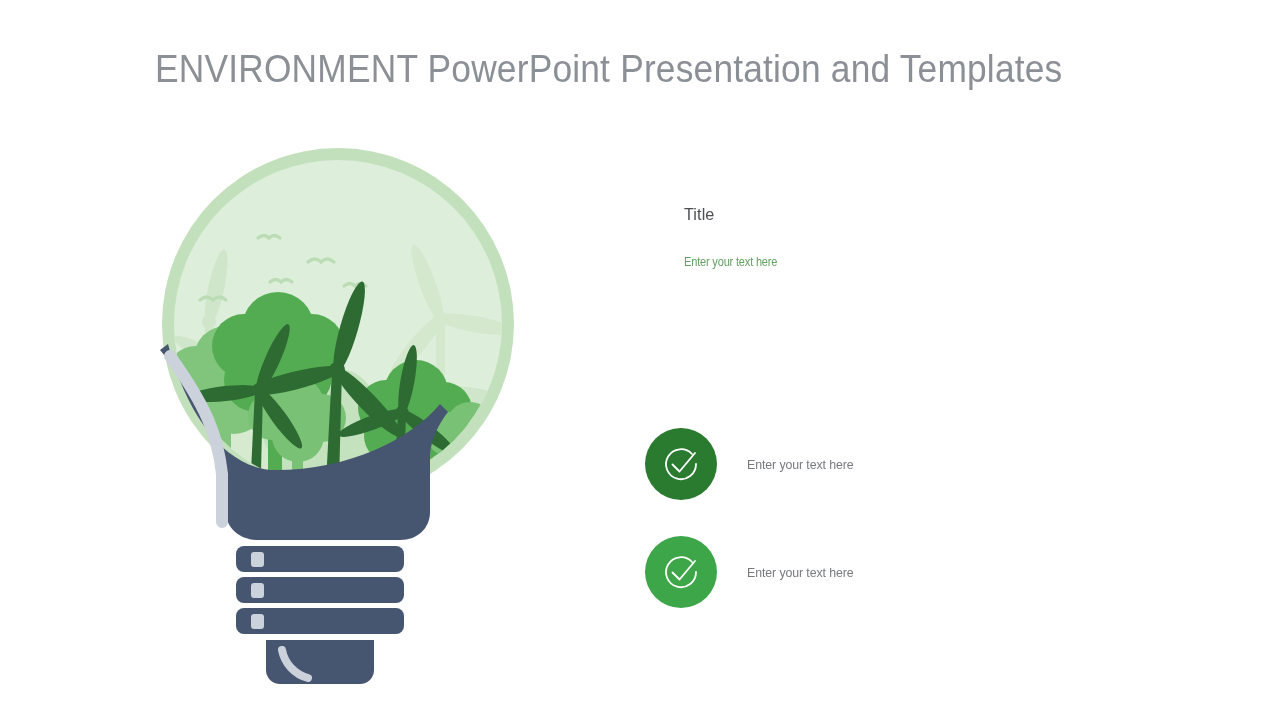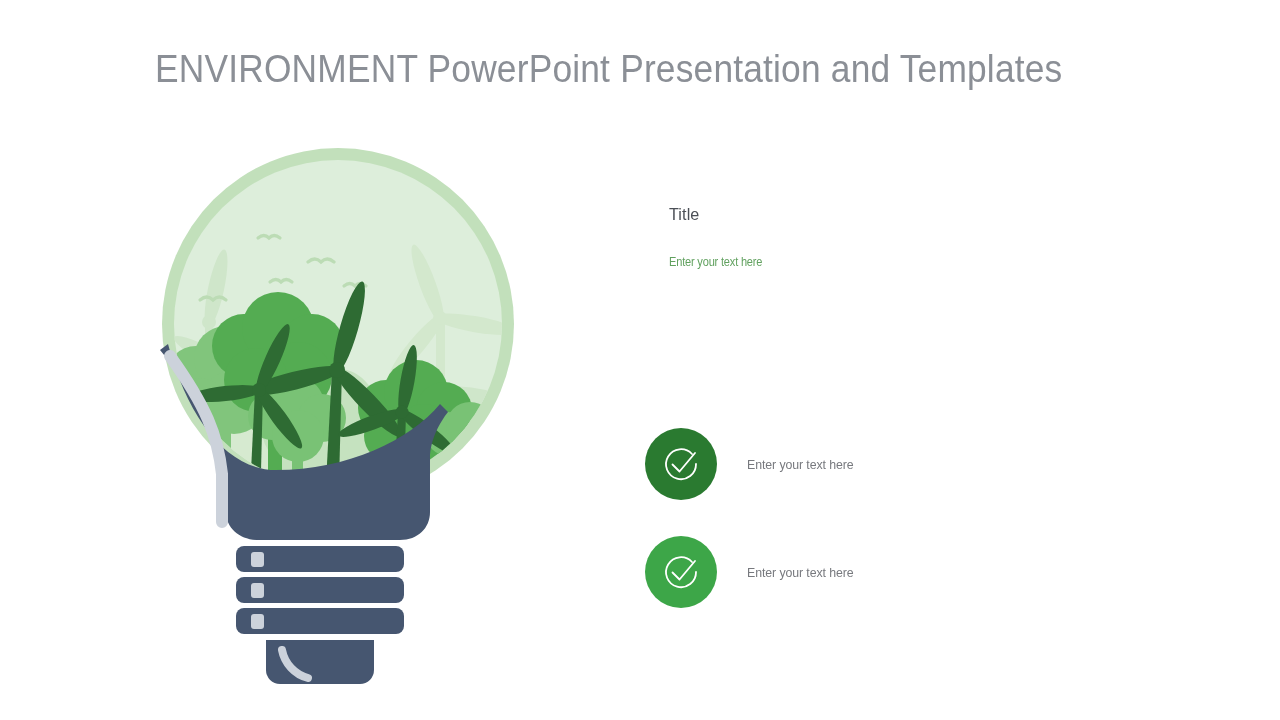--- a/index.html
+++ b/index.html
@@ -36,21 +36,21 @@
     left: 148px;
     top: 140px;
     width: 380px;
     height: 560px;
   }
   .bulb-svg { display: block; width: 380px; height: 560px; }
 
   
   .content-col {
     position: absolute;
-    left: 669px;
+    left: 684px;
     top: 205px;
     width: 560px;
   }
   .block-title {
     font-family: "Liberation Sans", sans-serif;
     font-size: 17px;
     font-weight: 400;
     color: #4b4f56;
     letter-spacing: 0.1px;
     transform: scaleX(0.95);

